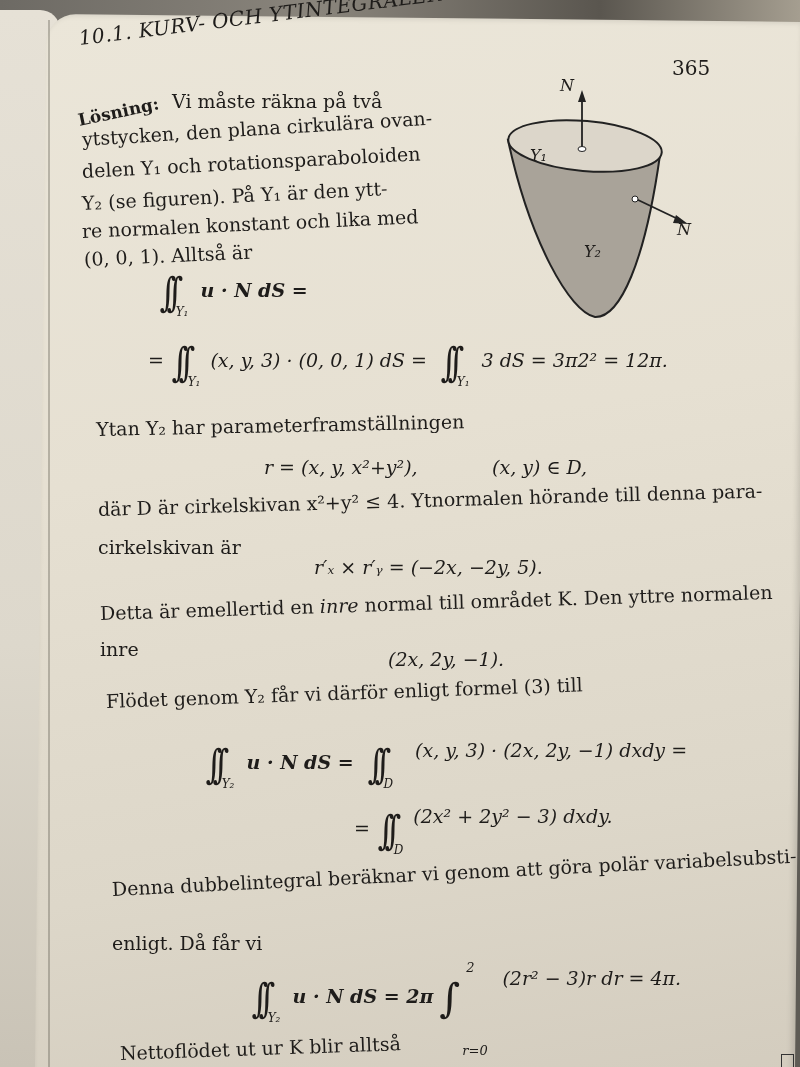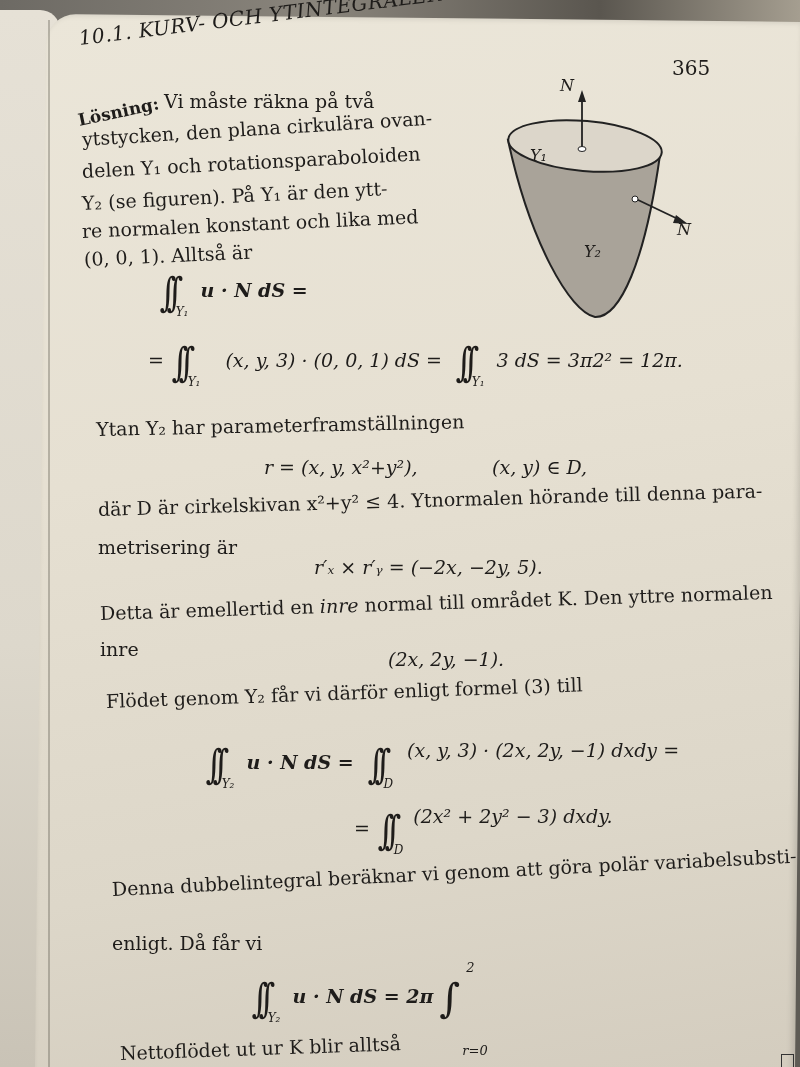--- a/index.html
+++ b/index.html
@@ -47,21 +47,21 @@
 
 <div class="backdrop"></div>
 <div class="left-page"></div>
 <div class="page"></div>
 <div class="gutter"></div>
 
 <div class="t header-title">10.1.  KURV- OCH YTINTEGRALER</div>
 <div class="t page-num">365</div>
 
 <div class="t b" style="left:80px;top:112px;font-size:17px;transform:rotate(-12deg);transform-origin:left bottom;">Lösning:</div>
-<div class="t" style="left:164px;top:92px;">Vi måste räkna på två</div>
+<div class="t" style="left:172px;top:92px;">Vi måste räkna på två</div>
 <div class="t" style="left:82px;top:130px;transform:rotate(-3.5deg);transform-origin:left center;">ytstycken, den plana cirkulära ovan-</div>
 <div class="t" style="left:82px;top:162px;transform:rotate(-3deg);transform-origin:left center;">delen Y₁ och rotationsparaboloiden</div>
 <div class="t" style="left:82px;top:194px;transform:rotate(-2.8deg);transform-origin:left center;">Y₂ (se figuren). På Y₁ är den ytt-</div>
 <div class="t" style="left:82px;top:222px;transform:rotate(-2.5deg);transform-origin:left center;">re normalen konstant och lika med</div>
 <div class="t" style="left:84px;top:250px;transform:rotate(-2.5deg);transform-origin:left center;">(0, 0, 1). Alltså är</div>
 
 <div class="figure">
   <svg width="220" height="270" viewBox="0 0 220 270">
     <path d="M8,58 C30,160 70,230 95,235 C120,236 145,180 160,73 Z" fill="#a9a399" stroke="#222" stroke-width="2"></path>
     <ellipse cx="85" cy="64" rx="77" ry="25" transform="rotate(5 85 64)" fill="#dcd6ca" stroke="#222" stroke-width="2"></ellipse>
@@ -78,60 +78,61 @@
   <div class="fig-label" style="left:84px;top:160px;">Y₂</div>
 </div>
 
 <div class="t math" style="left:158px;top:272px;">
   <span class="int">∫∫</span><sub style="font-style:italic;position:relative;top:14px;">Y₁</sub>
   <span class="b" style="margin-left:6px;">u · N dS =</span>
 </div>
 
 <div class="t math" style="left:148px;top:342px;">
   <span style="font-style:normal;">= </span><span class="int">∫∫</span><sub style="position:relative;top:14px;">Y₁</sub>
-  <span style="margin-left:19px;">(x, y, 3) · (0, 0, 1) dS =</span>
+  <span style="margin-left:4px;">(x, y, 3) · (0, 0, 1) dS =</span>
   <span class="int" style="margin-left:6px;">∫∫</span><sub style="position:relative;top:14px;">Y₁</sub>
   <span style="margin-left:6px;">3 dS = 3π2² = 12π.</span>
 </div>
 
 <div class="t" style="left:96px;top:420px;transform:rotate(-1.2deg);transform-origin:left center;">Ytan Y₂ har parameterframställningen</div>
 <div class="t math" style="left:264px;top:458px;">r = (x, y, x²+y²),</div>
 <div class="t math" style="left:492px;top:458px;">(x, y) ∈ D,</div>
 
 <div class="t" style="left:98px;top:500px;transform:rotate(-1.6deg);transform-origin:left center;">där D är cirkelskivan x²+y² ≤ 4. Ytnormalen hörande till denna para-</div>
-<div class="t" style="left:98px;top:538px;">metrisering är</div>
+<div class="t" style="left:98px;top:538px;">cirkelskivan är</div>
 <div class="t math" style="left:314px;top:558px;">r′ₓ × r′ᵧ = (−2x, −2y, 5).</div>
 
 <div class="t" style="left:100px;top:604px;transform:rotate(-1.8deg);transform-origin:left center;">
   <span>Detta är emellertid en </span><span class="it">inre</span><span> normal till området K. Den yttre normalen</span>
 </div>
 <div class="t" style="left:100px;top:640px;">inre</div>
 <div class="t math" style="left:388px;top:650px;font-style:italic;">(2x, 2y, −1).</div>
 
 <div class="t" style="left:106px;top:692px;transform:rotate(-2deg);transform-origin:left center;">Flödet genom Y₂ får vi därför enligt formel (3) till</div>
 
 <div class="t math" style="left:204px;top:744px;">
   <span class="int">∫∫</span><sub style="position:relative;top:14px;">Y₂</sub>
   <span class="b" style="margin-left:6px;">u · N dS =</span>
   <span class="int" style="margin-left:6px;">∫∫</span><sub style="position:relative;top:14px;">D</sub>
-  <span style="margin-left:8px;position:relative;top:-12px;text-align:center;">(x, y, 3) · (2x, 2y, −1) dxdy =</span>
+  <span style="margin-left:16px;position:relative;top:-12px;text-align:center;">(x, y, 3) · (2x, 2y, −1) dxdy =</span>
 </div>
 <div class="t math" style="left:354px;top:810px;">
   <span style="font-style:normal;">= </span><span class="int">∫∫</span><sub style="position:relative;top:14px;">D</sub>
   <span style="margin-left:4px;position:relative;top:-12px;">(2x² + 2y² − 3) dxdy.</span>
 </div>
 
 <div class="t" style="left:112px;top:880px;transform:rotate(-2.8deg);transform-origin:left center;">Denna dubbelintegral beräknar vi genom att göra polär variabelsubsti-</div>
 <div class="t" style="left:112px;top:934px;">enligt. Då får vi</div>
 
 <div class="t math" style="left:250px;top:978px;">
   <span class="int">∫∫</span><sub style="position:relative;top:14px;">Y₂</sub>
   <span class="b" style="margin-left:6px;">u · N dS = 2π</span>
   <span style="font-size:40px;font-style:normal;vertical-align:middle;">∫</span>
   <span style="position:relative;display:inline-block;width:30px;height:10px;">
     <span style="position:absolute;left:0;top:-32px;font-size:13px;">2</span>
     <span style="position:absolute;left:-4px;top:8px;font-size:13px;margin-top:43px;">r=0</span>
   </span>
+  <span style="position:relative;top:-18px;">(2r² − 3)r dr = 4π.</span>
 </div>
 
 <div class="t" style="left:120px;top:1044px;transform:rotate(-2deg);transform-origin:left center;">Nettoflödet ut ur K blir alltså</div>
 
 <div class="end-mark"></div>
 
 </body></html>

